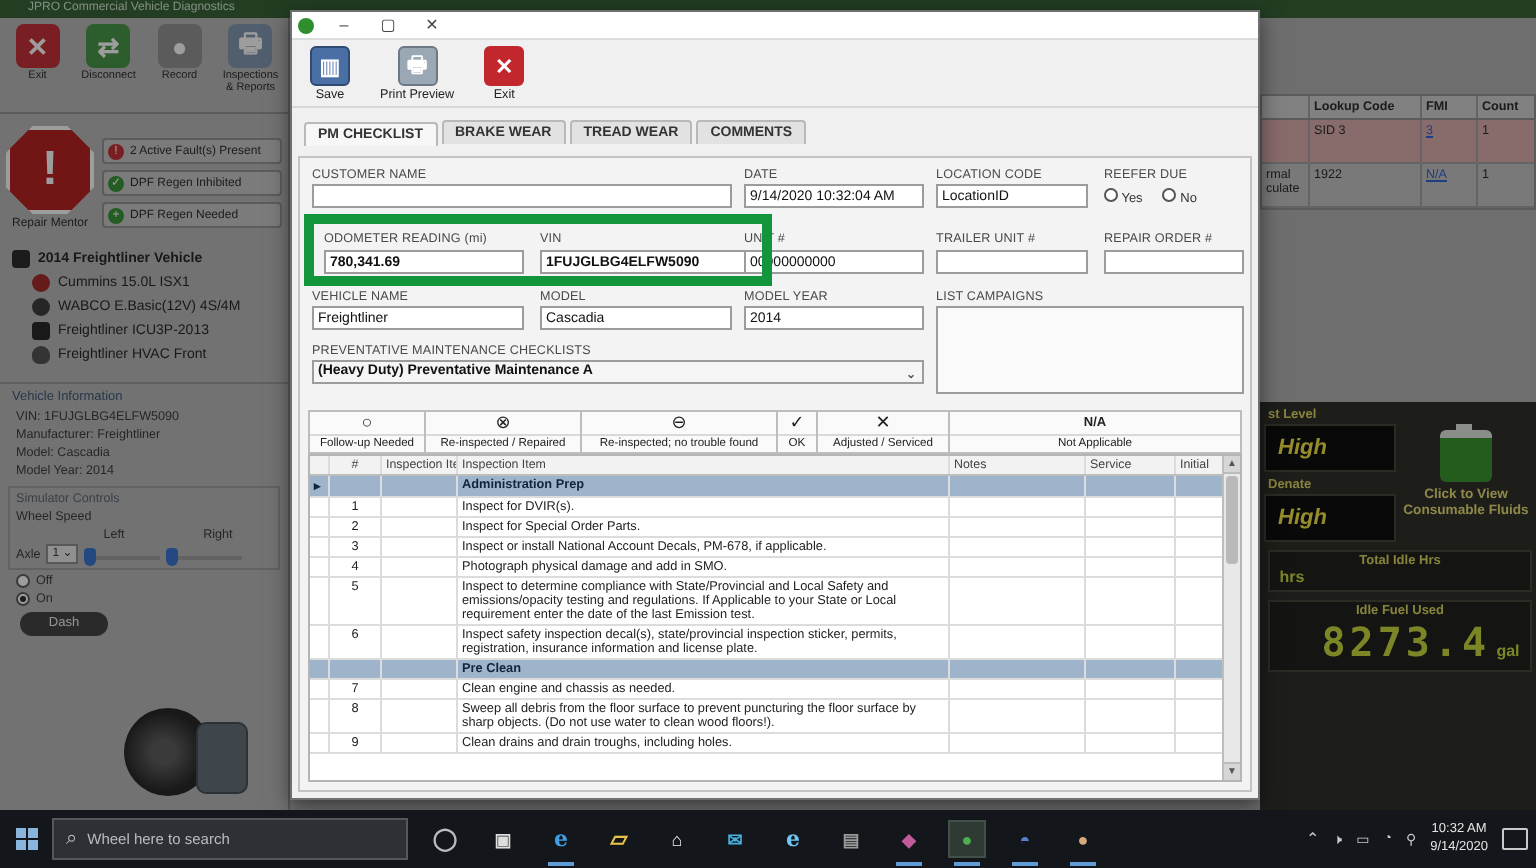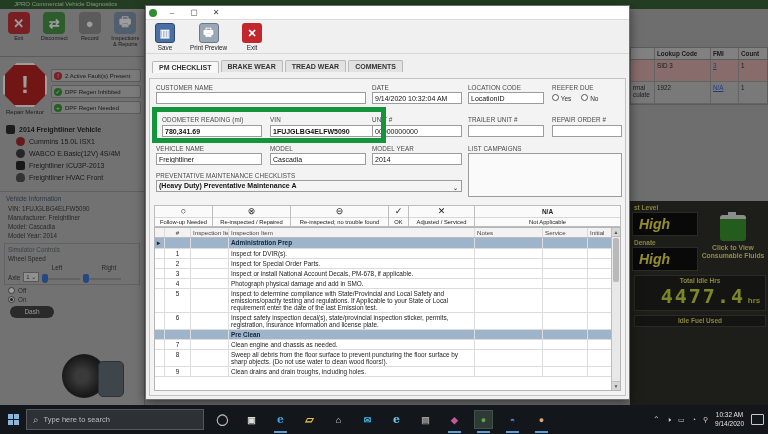--- a/index.html
+++ b/index.html
@@ -47,21 +47,21 @@
   .fault-table { position:absolute; left:630px; top:38px; width:138px; background:#c2c2c2; border:1px solid #8d8d8d; font-size:6.3px; color:#222; }
   .ft-head { display:flex; font-weight:bold; border-bottom:1px solid #8d8d8d; background:#cfcfcf; }
   .ft-row { display:flex; border-bottom:1px solid #9d9d9d; min-height:22px; }
   .ft-row.alert { background:#dba9a9; }
   .ft-c { padding:2px; overflow:hidden; border-right:1px solid #9d9d9d; }
   .c-desc { width:24px; } .c-code { width:56px; } .c-fmi { width:28px; } .c-count { flex:1; border-right:none; }
   .link { color:#2a5bd0; text-decoration:underline; }
   .dark-panel { position:absolute; left:630px; top:192px; width:138px; height:204px; background:#23231c; }
   .gauge-lbl { font-size:6.5px; color:#d9d25a; font-weight:bold; padding:3px 0 1px 4px; }
   .lcd { background:#000; border:1px solid #3c3c30; color:#f2e23a; font-weight:bold; margin-left:2px; }
-  .lcd-high { width:66px; height:24px; font-size:14px; line-height:22px; padding-left:6px; font-style:italic; }
+  .lcd-high { width:66px; height:24px; font-size:11px; line-height:22px; padding-left:6px; font-style:italic; }
   .fluids { position:absolute; right:2px; top:14px; width:66px; text-align:center; }
   .jug { width:26px; height:26px; margin:0 auto 3px; background:#2f8f23; border-radius:3px; border-top:4px solid #dfe5df; position:relative; }
   .jug:after { content:""; position:absolute; top:-7px; left:8px; width:8px; height:4px; background:#dfe5df; }
   .fluids-txt { font-size:6.8px; font-weight:bold; color:#e6dc6e; line-height:1.2; }
   .lcd-bar { margin:4px 2px 0 4px; background:#141410; border:1px solid #3c3c30; padding:1px 2px 2px; }
   .lcd-bar .bar-title { text-align:center; font-size:6.5px; font-weight:bold; color:#d9d25a; }
   .digit-row { display:flex; align-items:baseline; overflow:hidden; }
   .digits { flex:1; text-align:right; font-family:"DejaVu Sans Mono", monospace; font-weight:bold; font-size:20px; color:#c9d835; letter-spacing:2px; line-height:24px; white-space:nowrap; overflow:hidden; direction:rtl; }
   .unit { font-size:8px; font-weight:bold; color:#c9d835; width:18px; text-align:center; }
 
@@ -263,26 +263,29 @@
       <div class="fluids">
         <div class="jug"></div>
         <div class="fluids-txt">Click to View Consumable Fluids</div>
       </div>
       <div class="gauge-lbl">Denate</div>
       <div class="lcd lcd-high">High</div>
 
       <div class="lcd-bar">
         <div class="bar-title">Total Idle Hrs</div>
         <div class="digit-row">
-          <div class="digits">4477.4</div>
           <div class="unit">hrs</div>
         </div>
       </div>
       <div class="lcd-bar">
         <div class="bar-title">Idle Fuel Used</div>
+        <div class="digit-row">
+          <div class="digits">8273.4</div>
+          <div class="unit">gal</div>
+        </div>
       </div>
     </div>
   </div>
 
   <div class="dim"></div>
 
   <div class="dialog">
     <div class="dtitle">
       <span class="dlogo"></span>
       <span class="win-btn">–</span>
@@ -504,21 +507,21 @@
     <div class="start">
       <div class="winlogo">
           <div></div>
           <div></div>
           <div></div>
           <div></div>
         </div>
     </div>
     <div class="searchbox">
       <span style="font-size:10px;">⌕</span>
-      <span>Type here to search</span>
+      <span>Wheel here to search</span>
     </div>
     <div class="tb-icons">
       <div class="tb-ic" style="color:#bbb;">◯</div>
       <div class="tb-ic" style="font-size:9px;">▣</div>
       <div class="tb-ic running" style="color:#3f9fe8;font-family:'DejaVu Serif',serif;">e</div>
       <div class="tb-ic" style="color:#e8c34a;">▱</div>
       <div class="tb-ic" style="color:#eee;font-size:9px;">⌂</div>
       <div class="tb-ic" style="color:#45b0e0;font-size:9px;">✉</div>
       <div class="tb-ic" style="color:#6ec6f0;font-family:'DejaVu Serif',serif;">e</div>
       <div class="tb-ic" style="color:#9a9a9a;font-size:9px;">▤</div>

